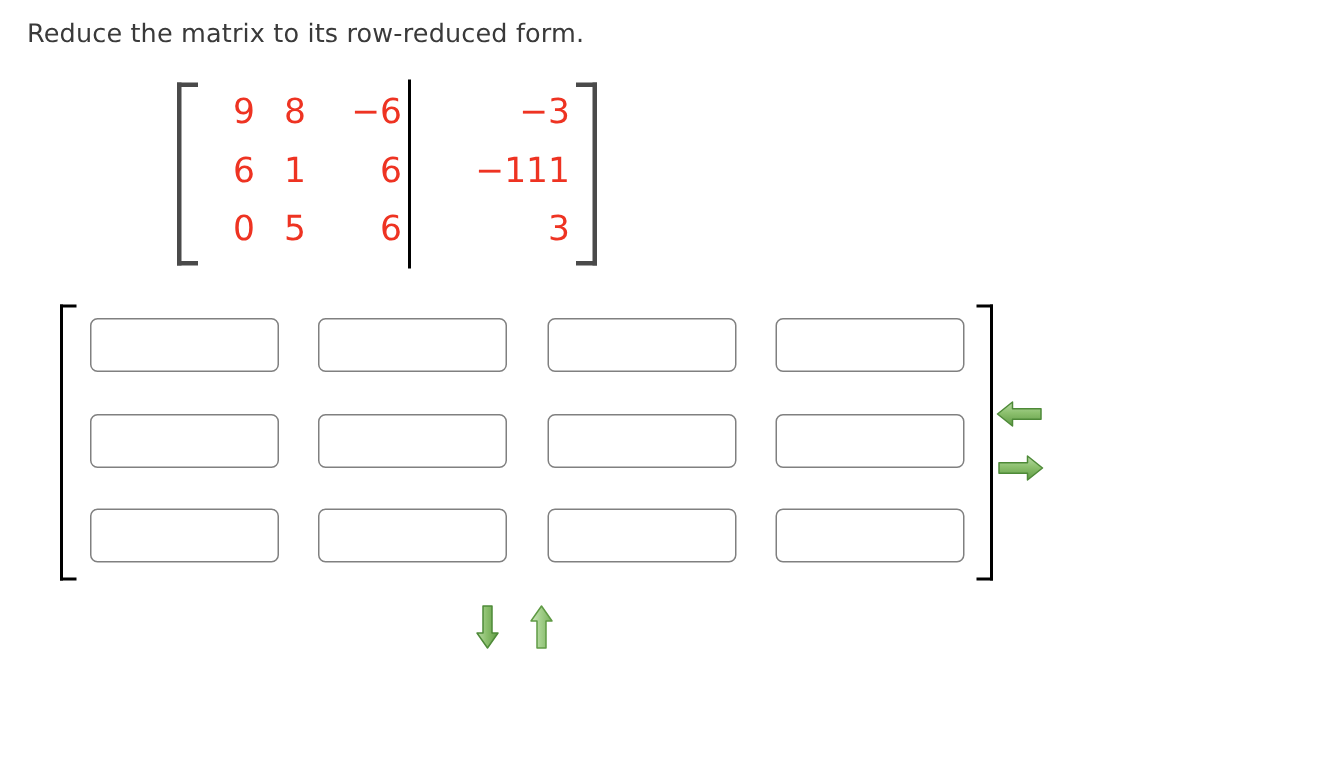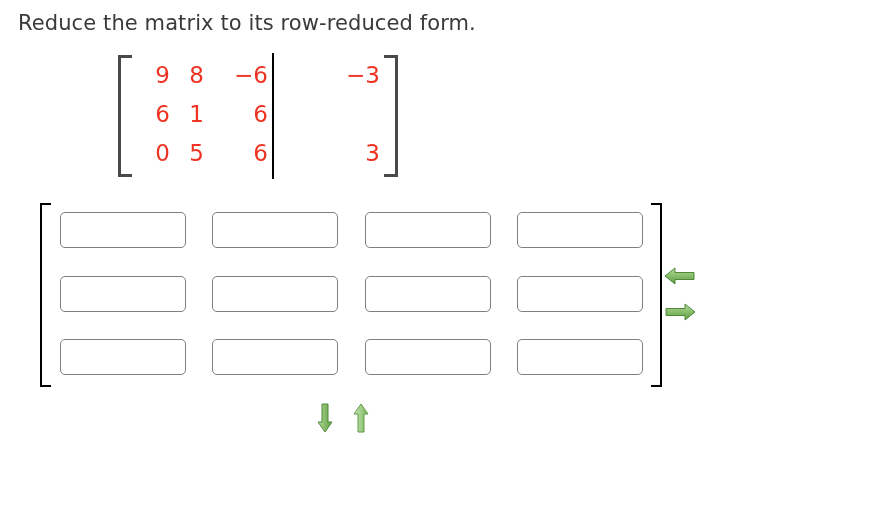--- a/index.html
+++ b/index.html
@@ -13,21 +13,21 @@
     position: relative;
     font-family: "DejaVu Sans", sans-serif;
     overflow: hidden;
   }
 
   
   #instruction {
     position: absolute;
     left: 18px;
     top: 10px;
-    font-size: 21px;
+    font-size: 17px;
     line-height: 26px;
     color: #3a3a3a;
     white-space: nowrap;
     letter-spacing: 0.1px;
   }
 
   
   #source-matrix {
     position: absolute;
     left: 118px;
@@ -188,20 +188,21 @@
       <span class="mx-cell c0">9</span>
       <span class="mx-cell c1">8</span>
       <span class="mx-cell c2">−6</span>
       <span class="mx-cell c3">−3</span>
     </div>
 
     <div class="mx-row r1">
       <span class="mx-cell c0">6</span>
       <span class="mx-cell c1">1</span>
       <span class="mx-cell c2">6</span>
+      <span class="mx-cell c3">−111</span>
     </div>
 
     <div class="mx-row r2">
       <span class="mx-cell c0">0</span>
       <span class="mx-cell c1">5</span>
       <span class="mx-cell c2">6</span>
       <span class="mx-cell c3">3</span>
     </div>
 
   </div>

